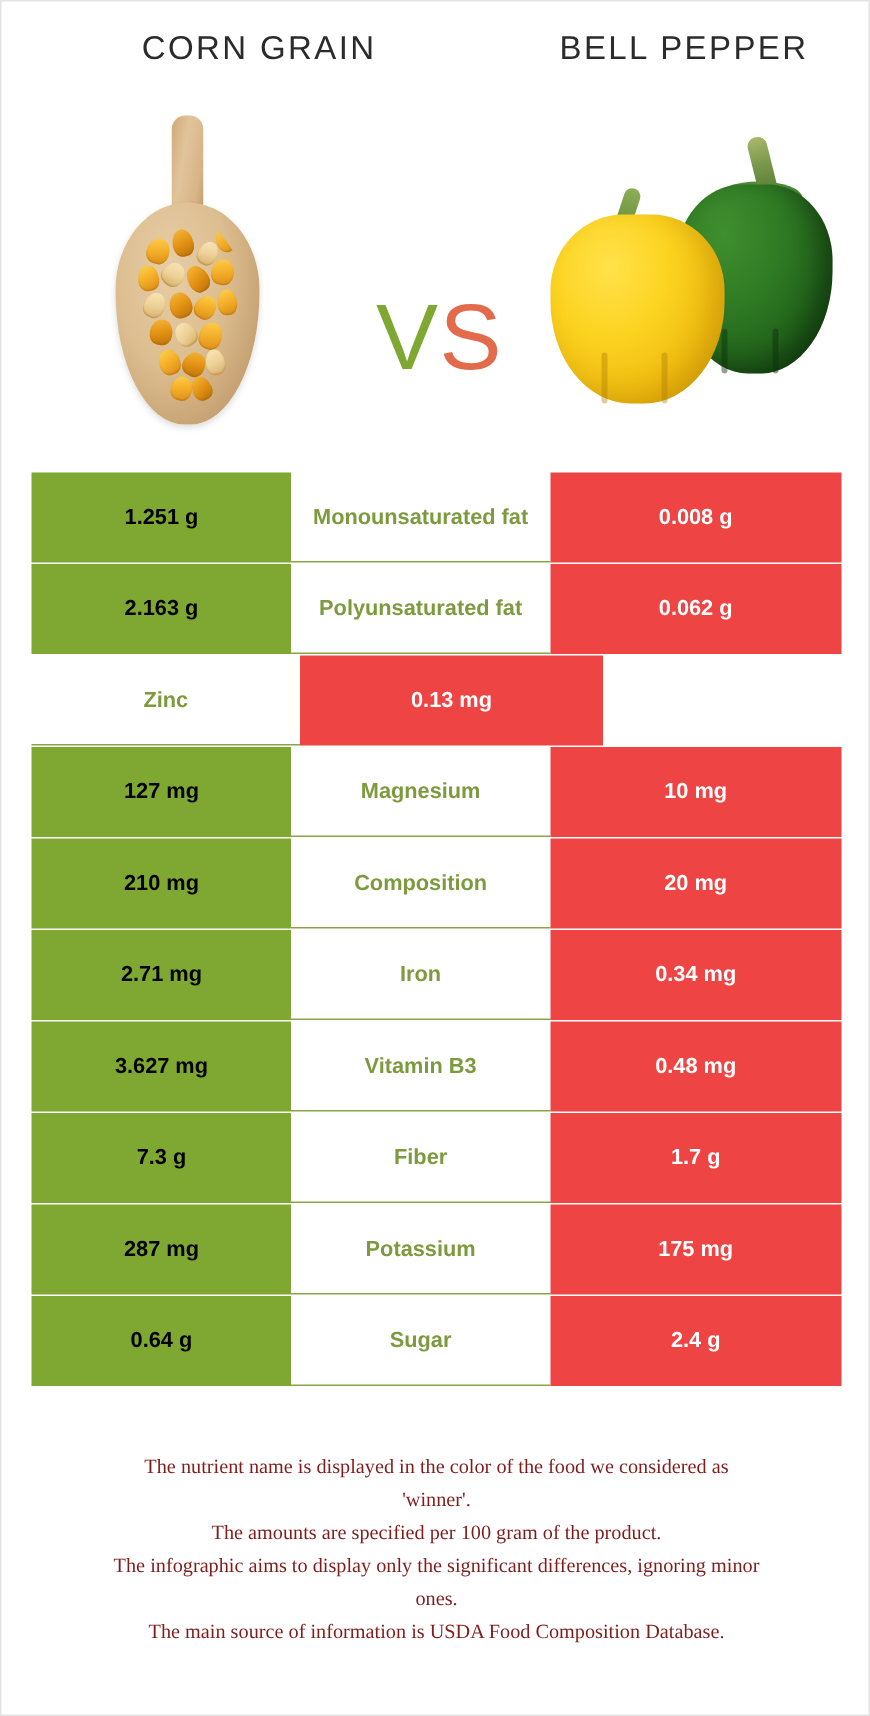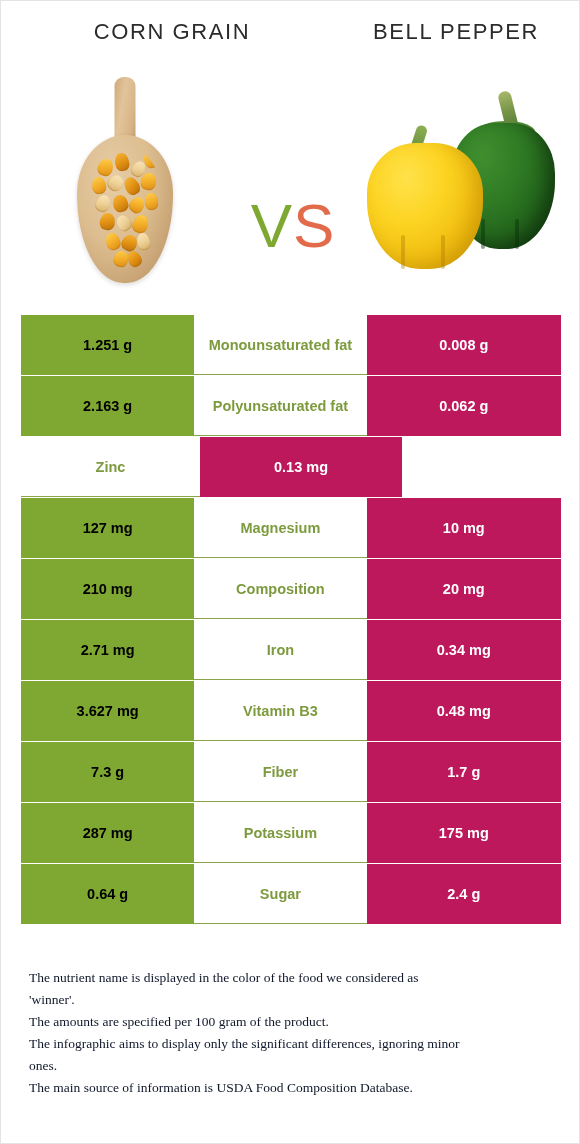--- a/index.html
+++ b/index.html
@@ -32,21 +32,21 @@
     position: absolute;
     top: 0;
     font-size: 22px;
     font-weight: 300;
     letter-spacing: 1.6px;
     color: #2b2b2b;
     text-transform: uppercase;
     white-space: nowrap;
     font-family: "Liberation Sans", sans-serif;
   }
-  .title-left  { left: 0;   width: 250px; text-align: center; margin-left: 46px; }
+  .title-left  { left: 0;   width: 250px; text-align: right; }
   .title-right { left: 330px; width: 250px; text-align: center; }
 
   
   .hero {
     position: absolute;
     top: 72px;
     left: 0;
     width: 580px;
     height: 224px;
   }
@@ -229,33 +229,34 @@
     color: #000000;
   }
   .cell-mid {
     width: 179px;
     background: #ffffff;
     color: #7D9B3E;
     border-bottom: 1px solid #8aa548;
   }
   .cell-right {
     width: 202px;
-    background: #be185d;
+    background: #ef4444;
     color: #ffffff;
   }
 
   
   .footer {
     position: absolute;
     left: 28px;
     top: 966px;
     width: 524px;
+    text-align: center;
     font-size: 13.5px;
     line-height: 22px;
-    color: #0f172a;
+    color: #7f1d1d;
     font-family: "Liberation Serif", serif;
   }
   .footer p { margin: 0; }
 </style>
 </head>
 <body>
 
 <div id="page">
 
   <div class="titles">

